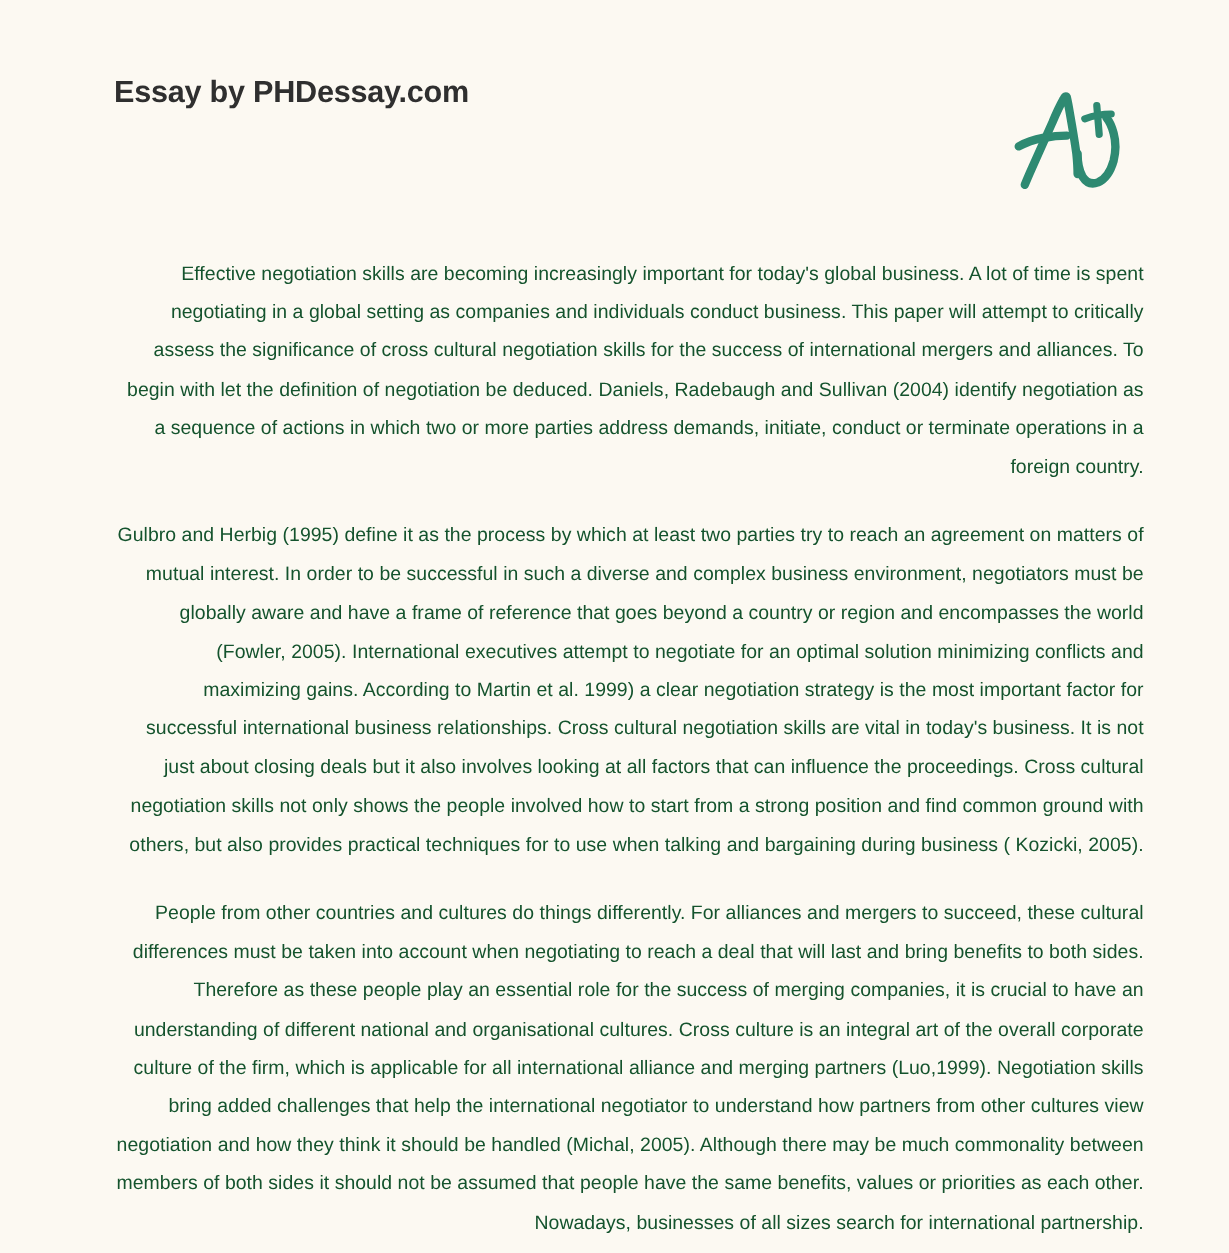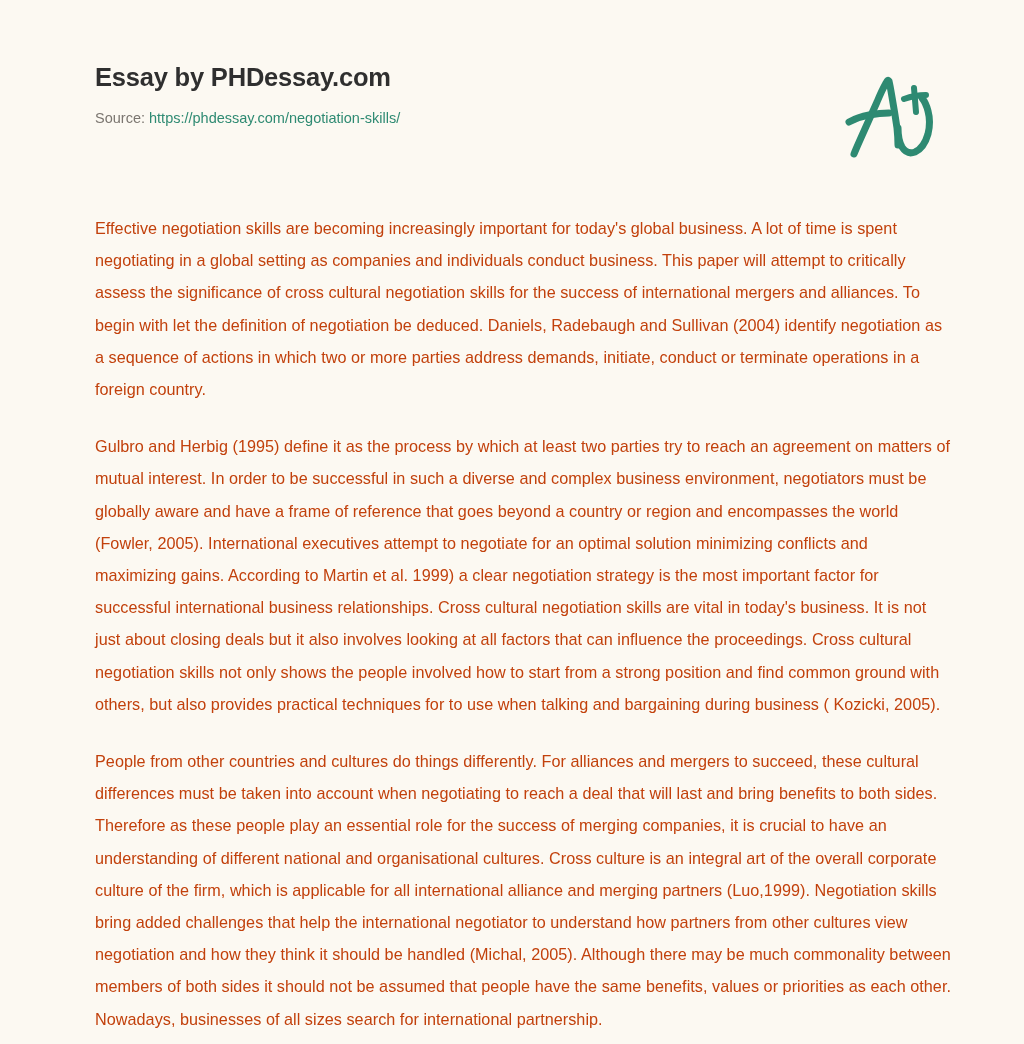--- a/index.html
+++ b/index.html
@@ -86,41 +86,37 @@
     font-weight: bold;
     color: #17171a;
     letter-spacing: -0.3px;
     line-height: 1.25;
     margin-bottom: 34px;
   }
 
   .essay-body p {
     font-size: 16.2px;
     line-height: 32.2px;
-    color: #c2410c;
+    color: #14532d;
     margin-bottom: 25px;
-    text-align: left;
+    text-align: right;
     letter-spacing: 0.04px;
   }
 
   .essay-body p:last-child {
     margin-bottom: 0;
   }
 </style>
 </head>
 <body>
 
 <div class="page">
 
   <div class="header">
     <div class="brand-title">Essay by PHDessay.com</div>
-    <div class="source-line">
-      <span class="source-label">Source:</span>
-      <a class="source-url" href="#">https://phdessay.com/negotiation-skills/</a>
-    </div>
   </div>
 
   <div class="logo">
     <svg viewBox="0 0 110 100" xmlns="http://www.w3.org/2000/svg" fill="none" stroke="#2e8a72" stroke-linecap="round" stroke-linejoin="round">
       <path d="M18 88 Q20 83 24 74 Q32 56 41 36 Q46 24 50 17 Q52 13 53 15 Q54 19 56 31 Q59 48 61 62 Q62 72 62 79" stroke-width="7"></path>
       <path d="M13 56 Q22 51 33 49 Q44 47 53 47" stroke-width="7"></path>
       <path d="M62 62 Q62 74 66 81 Q71 89 79 86 Q88 82 92 68 Q95 56 92 45 Q90 37 86 32" stroke-width="7"></path>
       <path d="M78 22 L80 46" stroke-width="6"></path>
       <path d="M68 33 Q79 29 90 29" stroke-width="6"></path>
     </svg>

